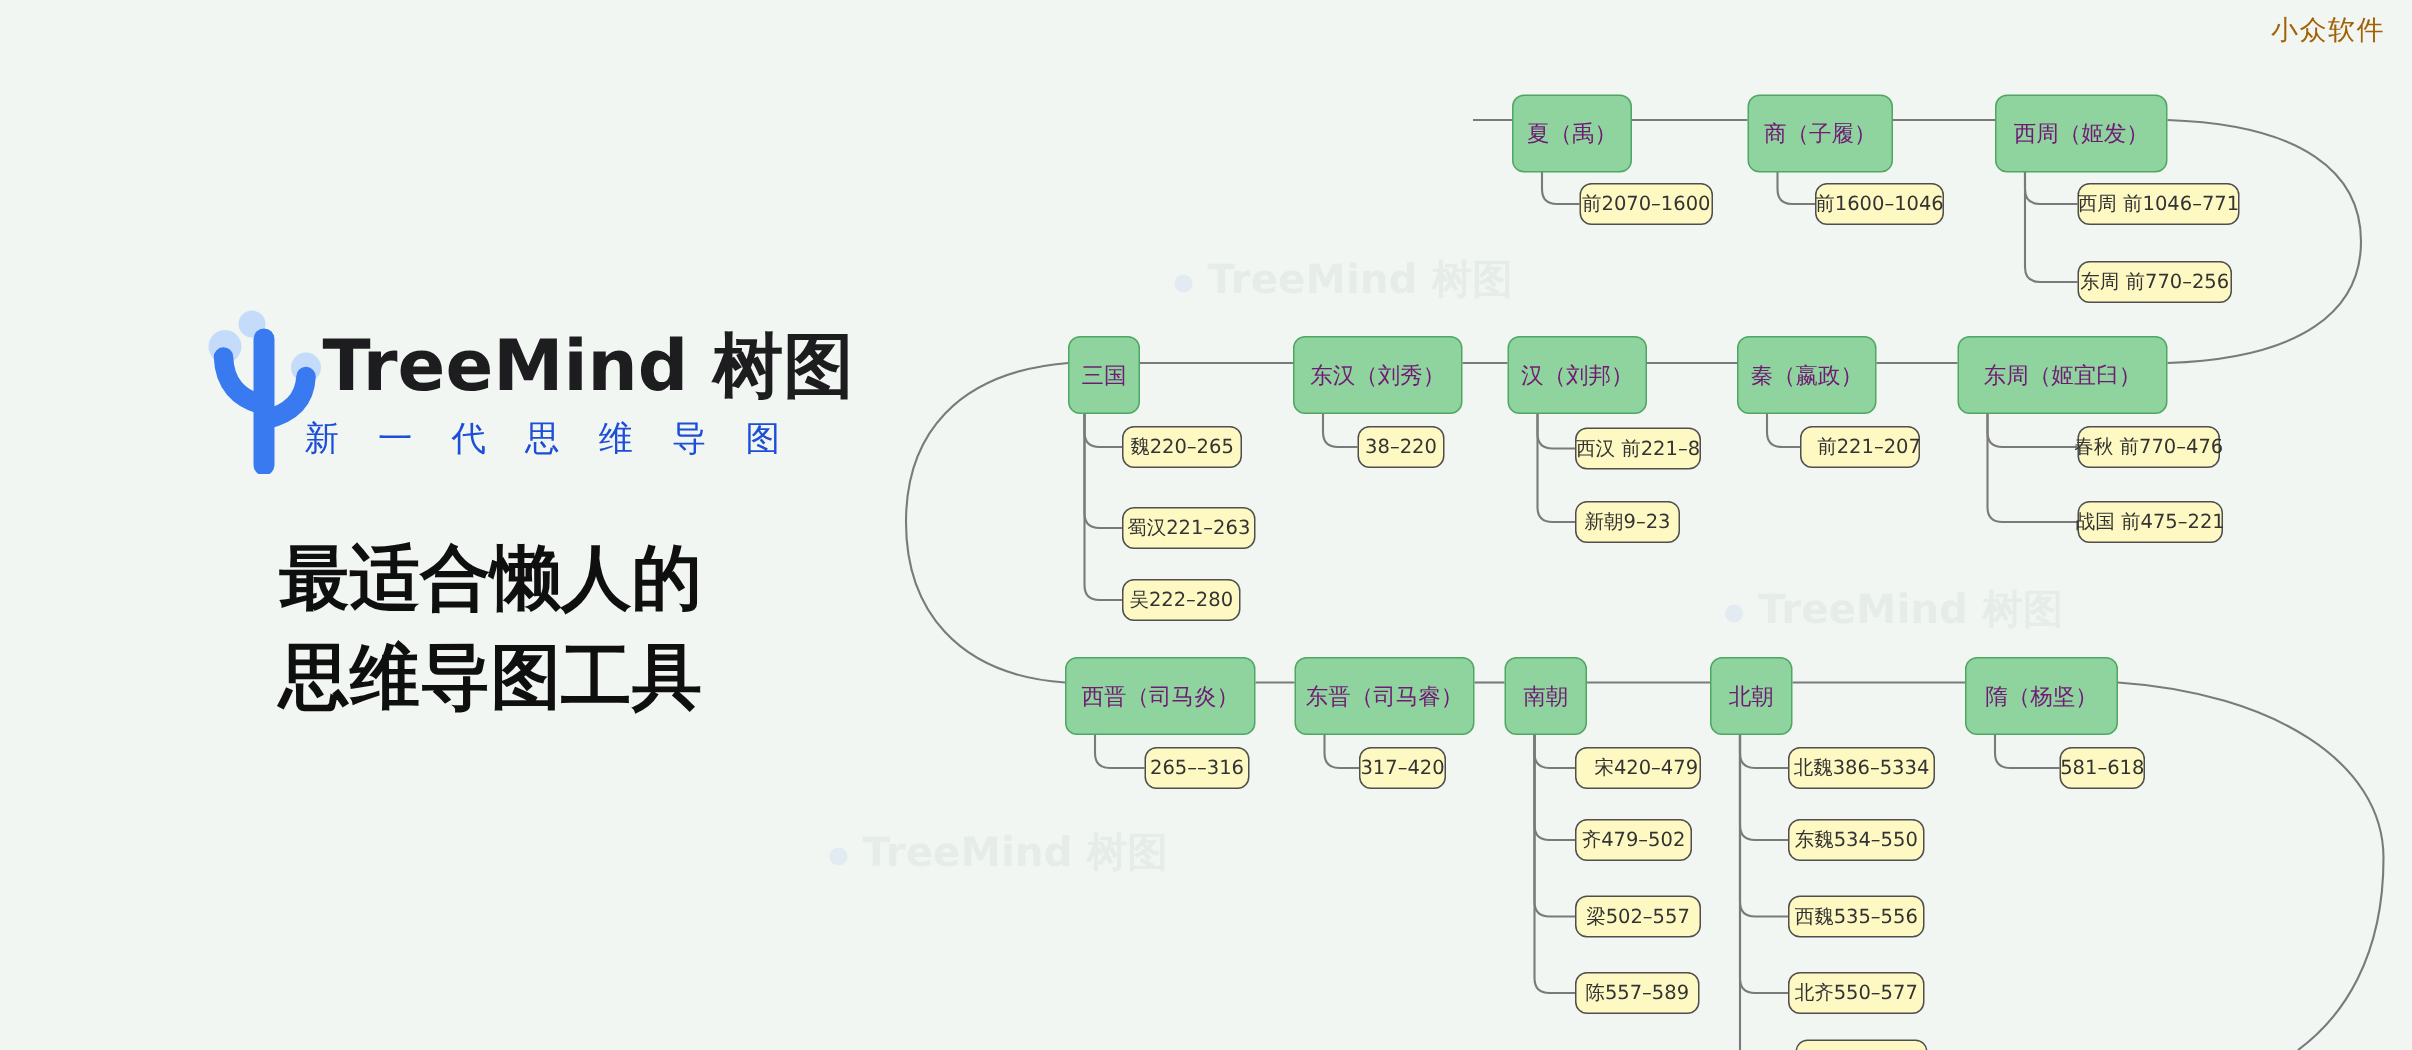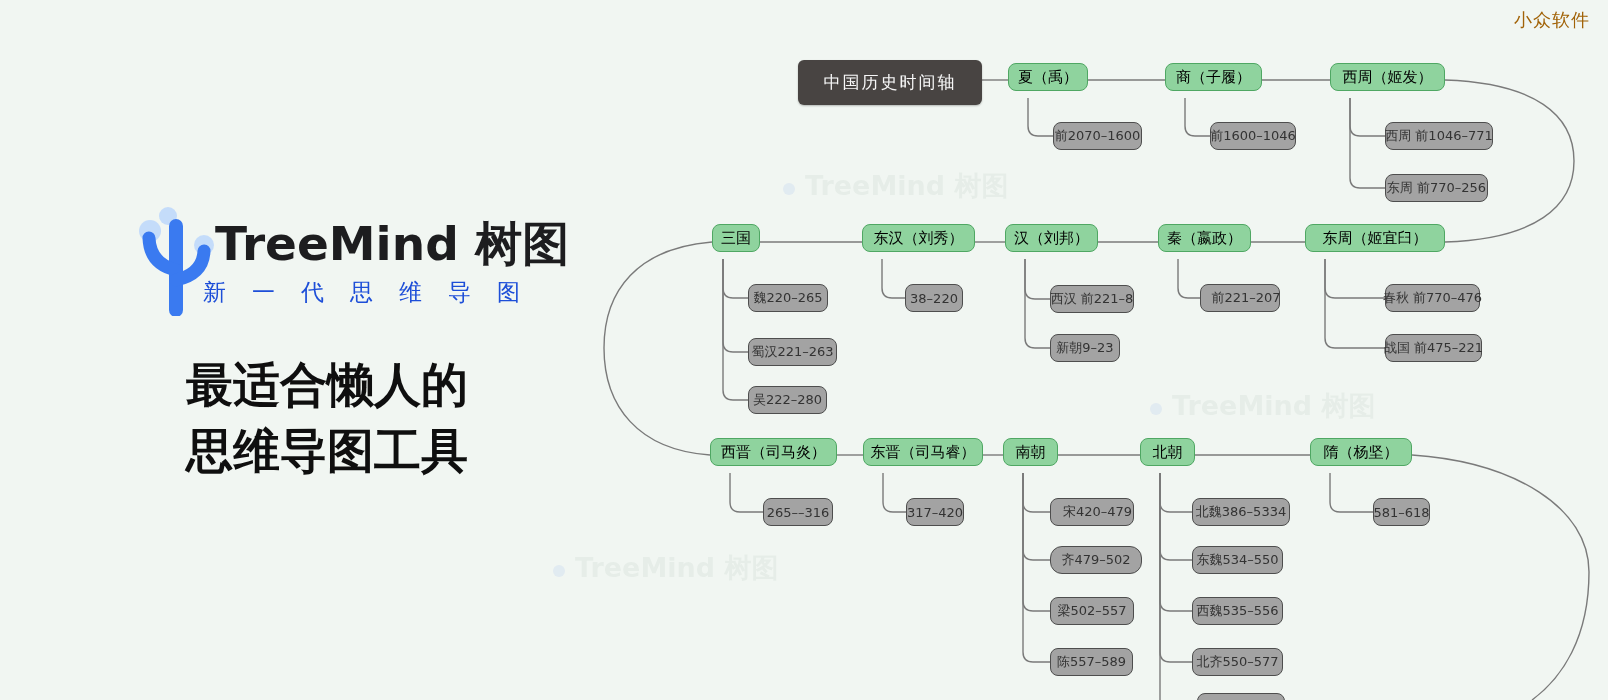--- a/index.html
+++ b/index.html
@@ -39,25 +39,25 @@
   .node {
     position:absolute; display:flex; align-items:center; justify-content:center;
     white-space:nowrap; border-radius:8px;
   }
   .root {
     background:#484442; color:#f7f7f7; font-size:17px; letter-spacing:2px;
     border-radius:6px; font-weight:500;
     box-shadow:0 1px 2px rgba(0,0,0,0.25);
   }
   .branch {
-    background:#8fd39e; border:1.5px solid #4fa763; color:#000000;
-    font-size:15px; font-weight:500; height:28px;
+    background:#8fd39e; border:1.5px solid #4fa763; color:#701a75;
+    font-size:15px; font-weight:500; height:52px;
   }
   .leaf {
-    background:#a3a3a3; border:1.5px solid #4e4e4e; color:#333;
+    background:#fef9c3; border:1.5px solid #4e4e4e; color:#333;
     font-size:13px; height:28px;
   }
   #wires { position:absolute; left:0; top:0; }
   #wires path { fill:none; stroke:#7a7a7a; stroke-width:1.4; }
   #logo { position:absolute; left:134px; top:204px; }
 </style>
 </head>
 <body>
 
 <div id="stage">
@@ -123,21 +123,20 @@
     <path d="M1023 473 V601 Q1023 611 1033 611 H1050"></path>
     <path d="M1023 473 V652 Q1023 662 1033 662 H1050"></path>
     <path d="M1160 473 V502 Q1160 512 1170 512 H1192"></path>
     <path d="M1160 473 V550 Q1160 560 1170 560 H1192"></path>
     <path d="M1160 473 V601 Q1160 611 1170 611 H1192"></path>
     <path d="M1160 473 V652 Q1160 662 1170 662 H1192"></path>
     <path d="M1160 473 V700"></path>
     <path d="M1330 473 V502 Q1330 512 1340 512 H1373"></path>
   </svg>
 
-  <div class="node root" style="left:798px; top:60px; width:184px; height:45px;">中国历史时间轴</div>
 
   <div class="node branch" style="left:1008px; top:63px; width:80px;">夏（禹）</div>
   <div class="node branch" style="left:1165px; top:63px; width:97px;">商（子履）</div>
   <div class="node branch" style="left:1330px; top:63px; width:115px;">西周（姬发）</div>
 
   <div class="node branch" style="left:712px;  top:224px; width:48px;">三国</div>
   <div class="node branch" style="left:862px;  top:224px; width:113px;">东汉（刘秀）</div>
   <div class="node branch" style="left:1005px; top:224px; width:93px;">汉（刘邦）</div>
   <div class="node branch" style="left:1158px; top:224px; width:93px;">秦（嬴政）</div>
   <div class="node branch" style="left:1305px; top:224px; width:140px;">东周（姬宜臼）</div>
@@ -159,21 +158,21 @@
   <div class="node leaf" style="left:1050px; top:285px; width:84px;">西汉 前221–8</div>
   <div class="node leaf" style="left:1050px; top:334px; width:70px;">新朝9–23</div>
   <div class="node leaf" style="left:905px;  top:284px; width:58px;">38–220</div>
   <div class="node leaf" style="left:748px;  top:284px; width:80px;">魏220–265</div>
   <div class="node leaf" style="left:748px;  top:338px; width:89px;">蜀汉221–263</div>
   <div class="node leaf" style="left:748px;  top:386px; width:79px;">吴222–280</div>
 
   <div class="node leaf" style="left:763px;  top:498px; width:70px;">265––316</div>
   <div class="node leaf" style="left:906px;  top:498px; width:58px;">317–420</div>
   <div class="node leaf" style="left:1050px; top:498px; width:84px;padding-left:11px;">宋420–479</div>
-  <div class="node leaf" style="left:1050px; top:546px; width:92px;border-radius:12px;">齐479–502</div>
+  <div class="node leaf" style="left:1050px; top:546px; width:78px;">齐479–502</div>
   <div class="node leaf" style="left:1050px; top:597px; width:84px;">梁502–557</div>
   <div class="node leaf" style="left:1050px; top:648px; width:83px;">陈557–589</div>
   <div class="node leaf" style="left:1192px; top:498px; width:98px;">北魏386–5334</div>
   <div class="node leaf" style="left:1192px; top:546px; width:91px;">东魏534–550</div>
   <div class="node leaf" style="left:1192px; top:597px; width:91px;">西魏535–556</div>
   <div class="node leaf" style="left:1192px; top:648px; width:91px;">北齐550–577</div>
   <div class="node leaf" style="left:1197px; top:693px; width:88px;"></div>
   <div class="node leaf" style="left:1373px; top:498px; width:57px;">581–618</div>
 
 </div>

